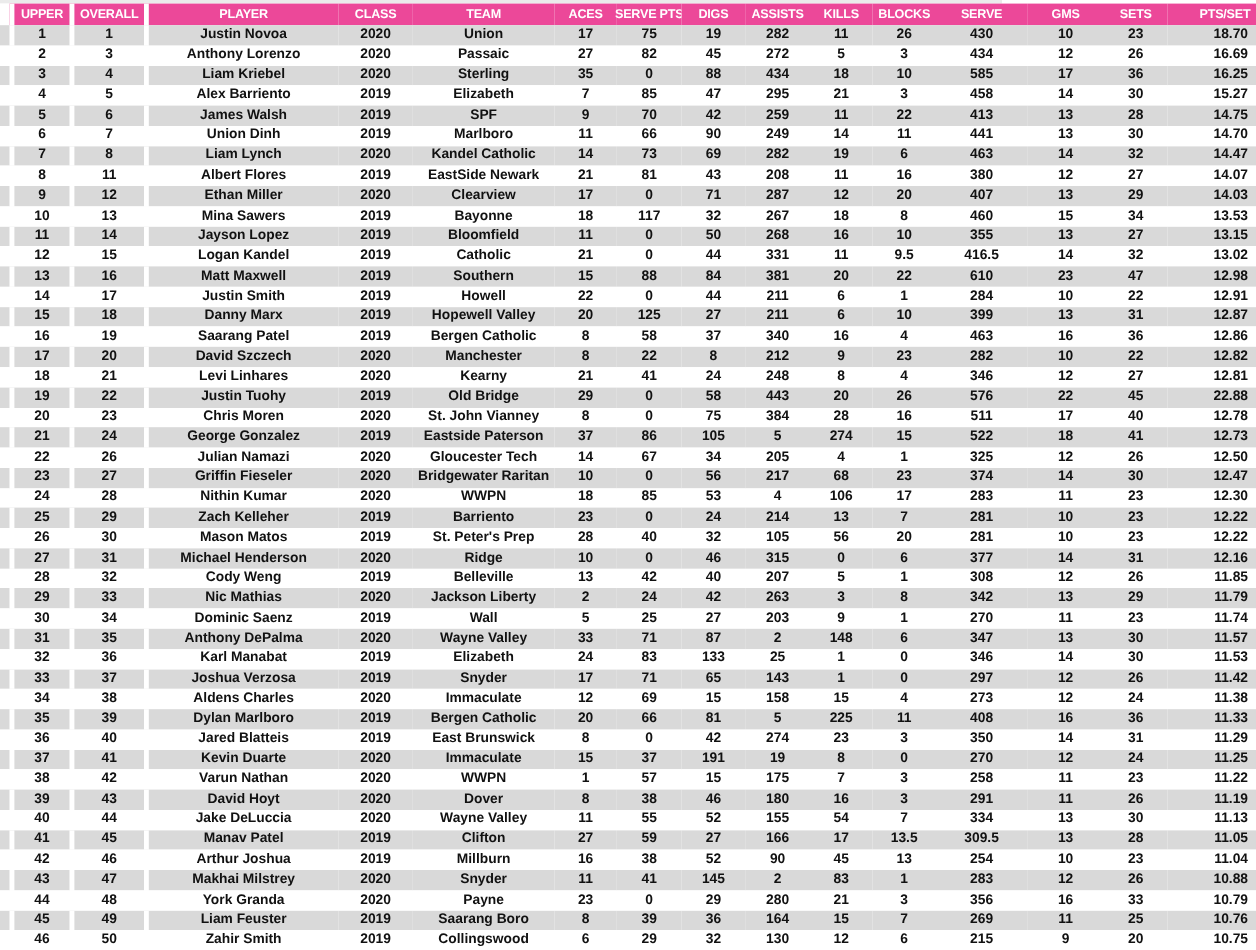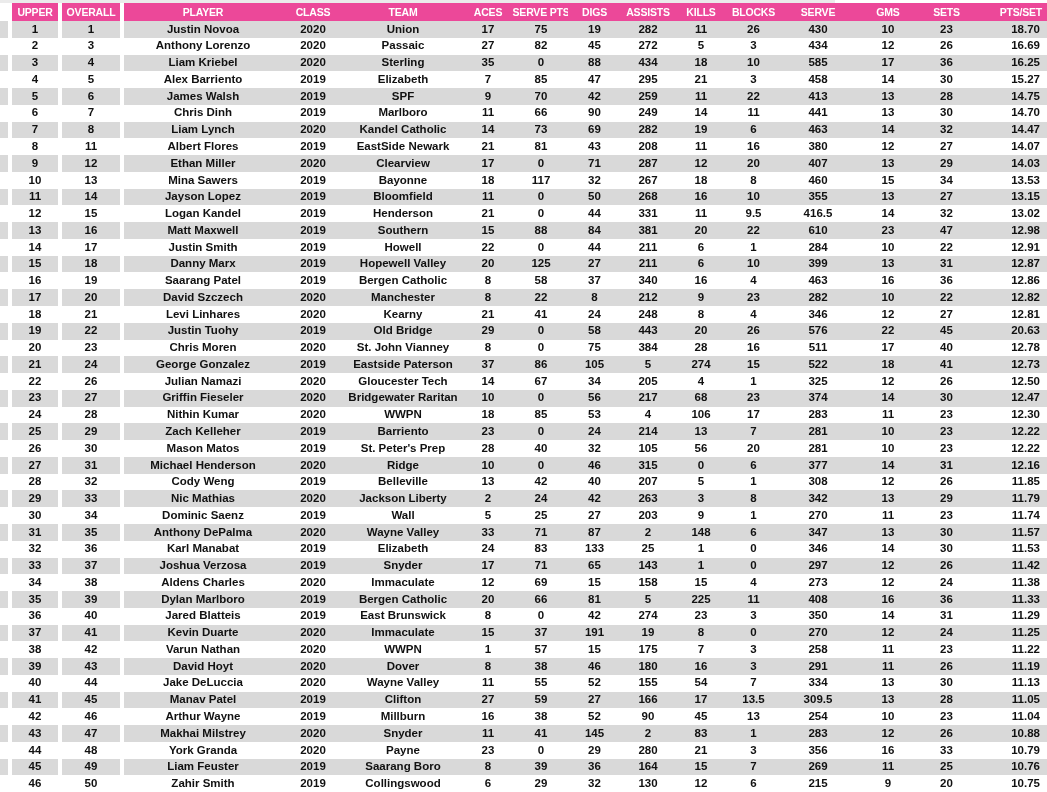--- a/index.html
+++ b/index.html
@@ -132,21 +132,21 @@
         <div class="c col-blocks">22</div>
         <div class="c col-total">413</div>
         <div class="c col-gms">13</div>
         <div class="c col-sets">28</div>
         <div class="c col-pts_set">14.75</div>
       </div>
       <div class="grid-row r even">
         <div class="c strip"></div>
         <div class="c col-upper bl">6</div>
         <div class="c col-overall bl">7</div>
-        <div class="c col-player bl">Chris Dinh</div>
+        <div class="c col-player bl">Union Dinh</div>
         <div class="c col-class">2019</div>
         <div class="c col-team">Marlboro</div>
         <div class="c col-aces">11</div>
         <div class="c col-serve_pts">66</div>
         <div class="c col-digs">90</div>
         <div class="c col-assists">249</div>
         <div class="c col-kills">14</div>
         <div class="c col-blocks">11</div>
         <div class="c col-total">441</div>
         <div class="c col-gms">13</div>
@@ -242,21 +242,21 @@
         <div class="c col-gms">13</div>
         <div class="c col-sets">27</div>
         <div class="c col-pts_set">13.15</div>
       </div>
       <div class="grid-row r even">
         <div class="c strip"></div>
         <div class="c col-upper bl">12</div>
         <div class="c col-overall bl">15</div>
         <div class="c col-player bl">Logan Kandel</div>
         <div class="c col-class">2019</div>
-        <div class="c col-team">Henderson</div>
+        <div class="c col-team">Catholic</div>
         <div class="c col-aces">21</div>
         <div class="c col-serve_pts">0</div>
         <div class="c col-digs">44</div>
         <div class="c col-assists">331</div>
         <div class="c col-kills">11</div>
         <div class="c col-blocks">9.5</div>
         <div class="c col-total">416.5</div>
         <div class="c col-gms">14</div>
         <div class="c col-sets">32</div>
         <div class="c col-pts_set">13.02</div>
@@ -378,21 +378,21 @@
         <div class="c col-team">Old Bridge</div>
         <div class="c col-aces">29</div>
         <div class="c col-serve_pts">0</div>
         <div class="c col-digs">58</div>
         <div class="c col-assists">443</div>
         <div class="c col-kills">20</div>
         <div class="c col-blocks">26</div>
         <div class="c col-total">576</div>
         <div class="c col-gms">22</div>
         <div class="c col-sets">45</div>
-        <div class="c col-pts_set">20.63</div>
+        <div class="c col-pts_set">22.88</div>
       </div>
       <div class="grid-row r even">
         <div class="c strip"></div>
         <div class="c col-upper bl">20</div>
         <div class="c col-overall bl">23</div>
         <div class="c col-player bl">Chris Moren</div>
         <div class="c col-class">2020</div>
         <div class="c col-team">St. John Vianney</div>
         <div class="c col-aces">8</div>
         <div class="c col-serve_pts">0</div>
@@ -780,21 +780,21 @@
         <div class="c col-blocks">13.5</div>
         <div class="c col-total">309.5</div>
         <div class="c col-gms">13</div>
         <div class="c col-sets">28</div>
         <div class="c col-pts_set">11.05</div>
       </div>
       <div class="grid-row r even">
         <div class="c strip"></div>
         <div class="c col-upper bl">42</div>
         <div class="c col-overall bl">46</div>
-        <div class="c col-player bl">Arthur Wayne</div>
+        <div class="c col-player bl">Arthur Joshua</div>
         <div class="c col-class">2019</div>
         <div class="c col-team">Millburn</div>
         <div class="c col-aces">16</div>
         <div class="c col-serve_pts">38</div>
         <div class="c col-digs">52</div>
         <div class="c col-assists">90</div>
         <div class="c col-kills">45</div>
         <div class="c col-blocks">13</div>
         <div class="c col-total">254</div>
         <div class="c col-gms">10</div>

